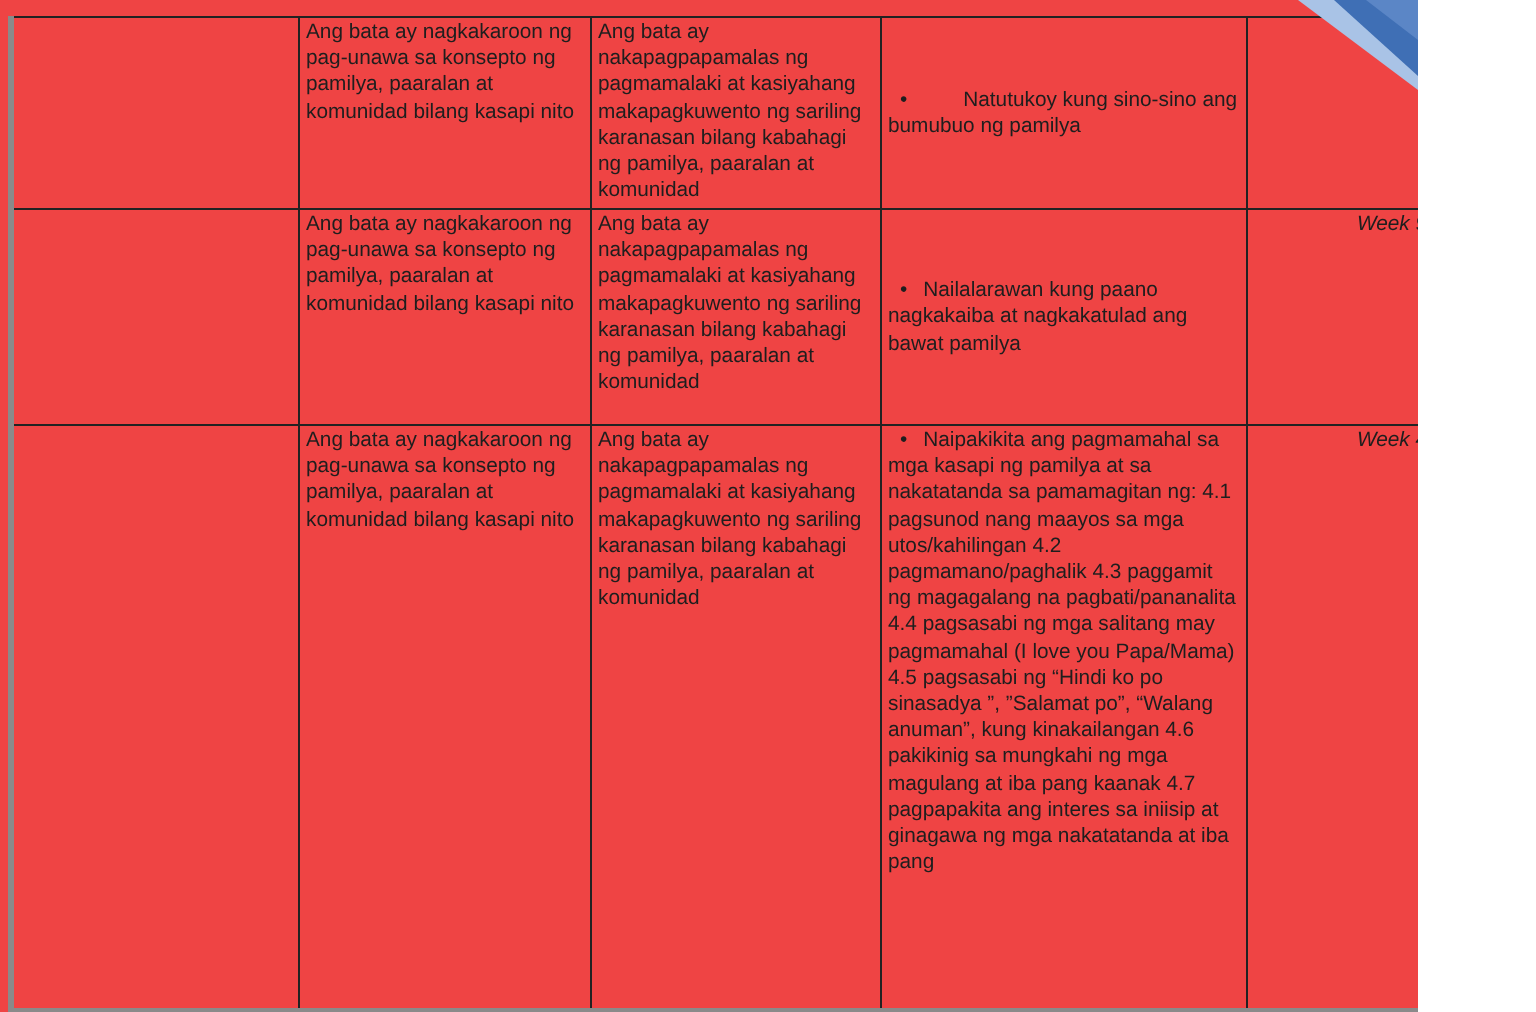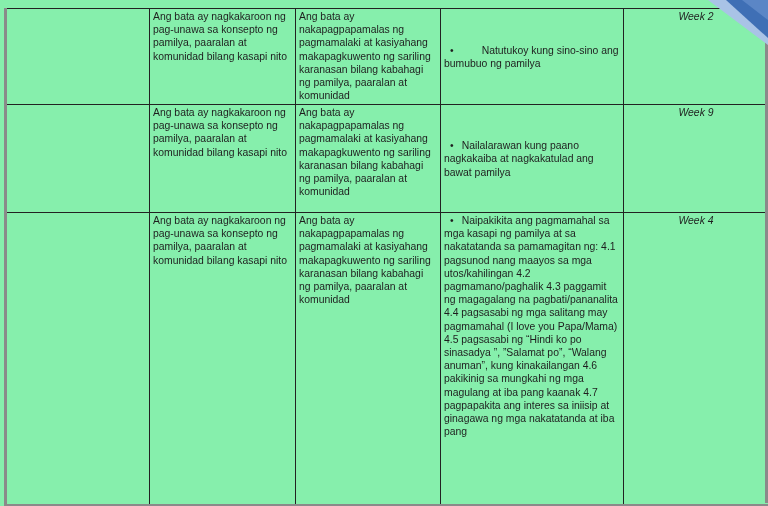--- a/index.html
+++ b/index.html
@@ -6,24 +6,24 @@
       margin: 0;
       padding: 0;
       width: 768px;
       height: 506px;
       overflow: hidden;
       background: #ffffff;
       font-family: "Liberation Sans", "DejaVu Sans", sans-serif;
     }
     .page {
       position: relative;
-      width: 768px;
+      width: 709px;
       height: 506px;
       overflow: hidden;
-      background: #86efac;
+      background: #ef4444;
     }
     .doc-table {
       position: absolute;
       left: 4px;
       top: 8px;
       border-collapse: collapse;
       table-layout: fixed;
       width: 762px;
     }
     .doc-table td {

